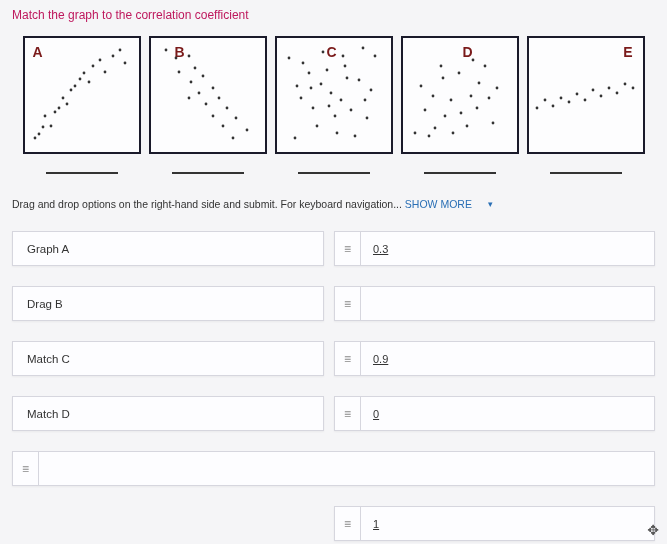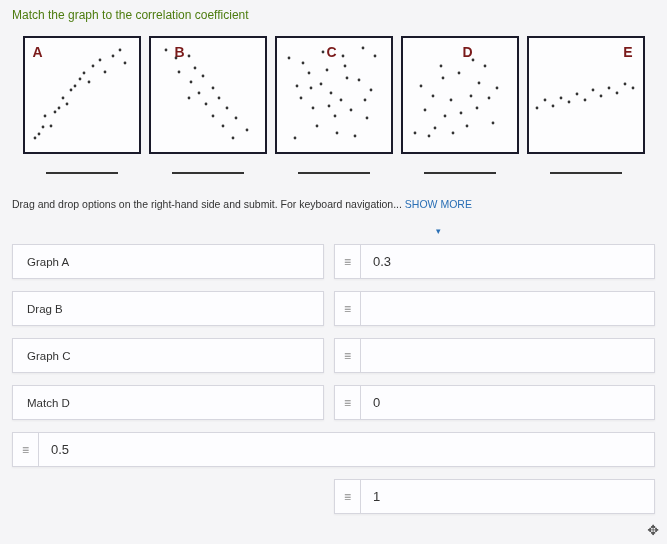--- a/index.html
+++ b/index.html
@@ -7,21 +7,21 @@
       font-family: Arial, sans-serif;
       background: #f5f5f7;
       width: 667px;
       height: 544px;
       overflow: hidden;
       padding: 8px 12px 0 12px;
       color: #333;
     }
     .title {
       font-size: 12px;
-      color: #4d7c0f;
+      color: #be185d;
       margin-bottom: 14px;
     }
     .graphs-row {
       display: flex;
       gap: 8px;
       justify-content: center;
       margin-bottom: 10px;
     }
     .graph-box {
       width: 118px;
@@ -49,36 +49,35 @@
     }
     .blank-line {
       width: 72px;
       height: 0;
       border-bottom: 2px solid #333;
       margin-top: 8px;
     }
     .instructions {
       font-size: 10.5px;
       color: #333;
-      margin-bottom: 8px;
+      margin-bottom: 21px;
     }
     .show-more {
       color: #2a6fb5;
       font-size: 10.5px;
       cursor: pointer;
       display: inline-flex;
       align-items: center;
       gap: 16px;
-      flex-direction: column;
     }
     .chevron { font-size: 9px; }
     .match-area {
       display: flex;
       flex-direction: column;
-      gap: 12px;
+      gap: 20px;
     }
     .match-row {
       display: flex;
       gap: 10px;
       align-items: stretch;
       height: 35px;
     }
     .source {
       flex: 0 0 312px;
       border: 1px solid #d6d6de;
@@ -105,21 +104,22 @@
       color: #888;
       font-size: 12px;
       line-height: 1;
       cursor: grab;
     }
     .target-val {
       flex: 1;
       display: flex;
       align-items: center;
       padding-left: 12px;
-      font-size: 13px;
+      font-size: 11px;
+      text-decoration: underline;
     }
     svg.scatter {
       position: absolute;
       inset: 0;
       width: 100%;
       height: 100%;
     }
     svg.scatter circle { fill: #333; }
     .move-cursor {
       position: absolute;
@@ -301,39 +301,39 @@
   <div class="match-row">
     <div class="source">
         <span>Drag B</span>
       </div>
     <div class="target">
       <div class="grip">≡</div>
     </div>
   </div>
   <div class="match-row">
     <div class="source">
-        <span>Graph C</span>
+        <span>Match C</span>
       </div>
     <div class="target">
       <div class="grip">≡</div>
+      <div class="target-val">0.9</div>
     </div>
   </div>
   <div class="match-row">
     <div class="source">
         <span>Match D</span>
       </div>
     <div class="target">
       <div class="grip">≡</div>
       <div class="target-val">0</div>
     </div>
   </div>
   <div class="match-row">
     <div class="target">
       <div class="grip">≡</div>
-      <div class="target-val">0.5</div>
     </div>
   </div>
   <div class="match-row">
     <div style="flex:0 0 312px"></div>
     <div class="target">
       <div class="grip">≡</div>
       <div class="target-val">1</div>
     </div>
   </div>
 </div>

